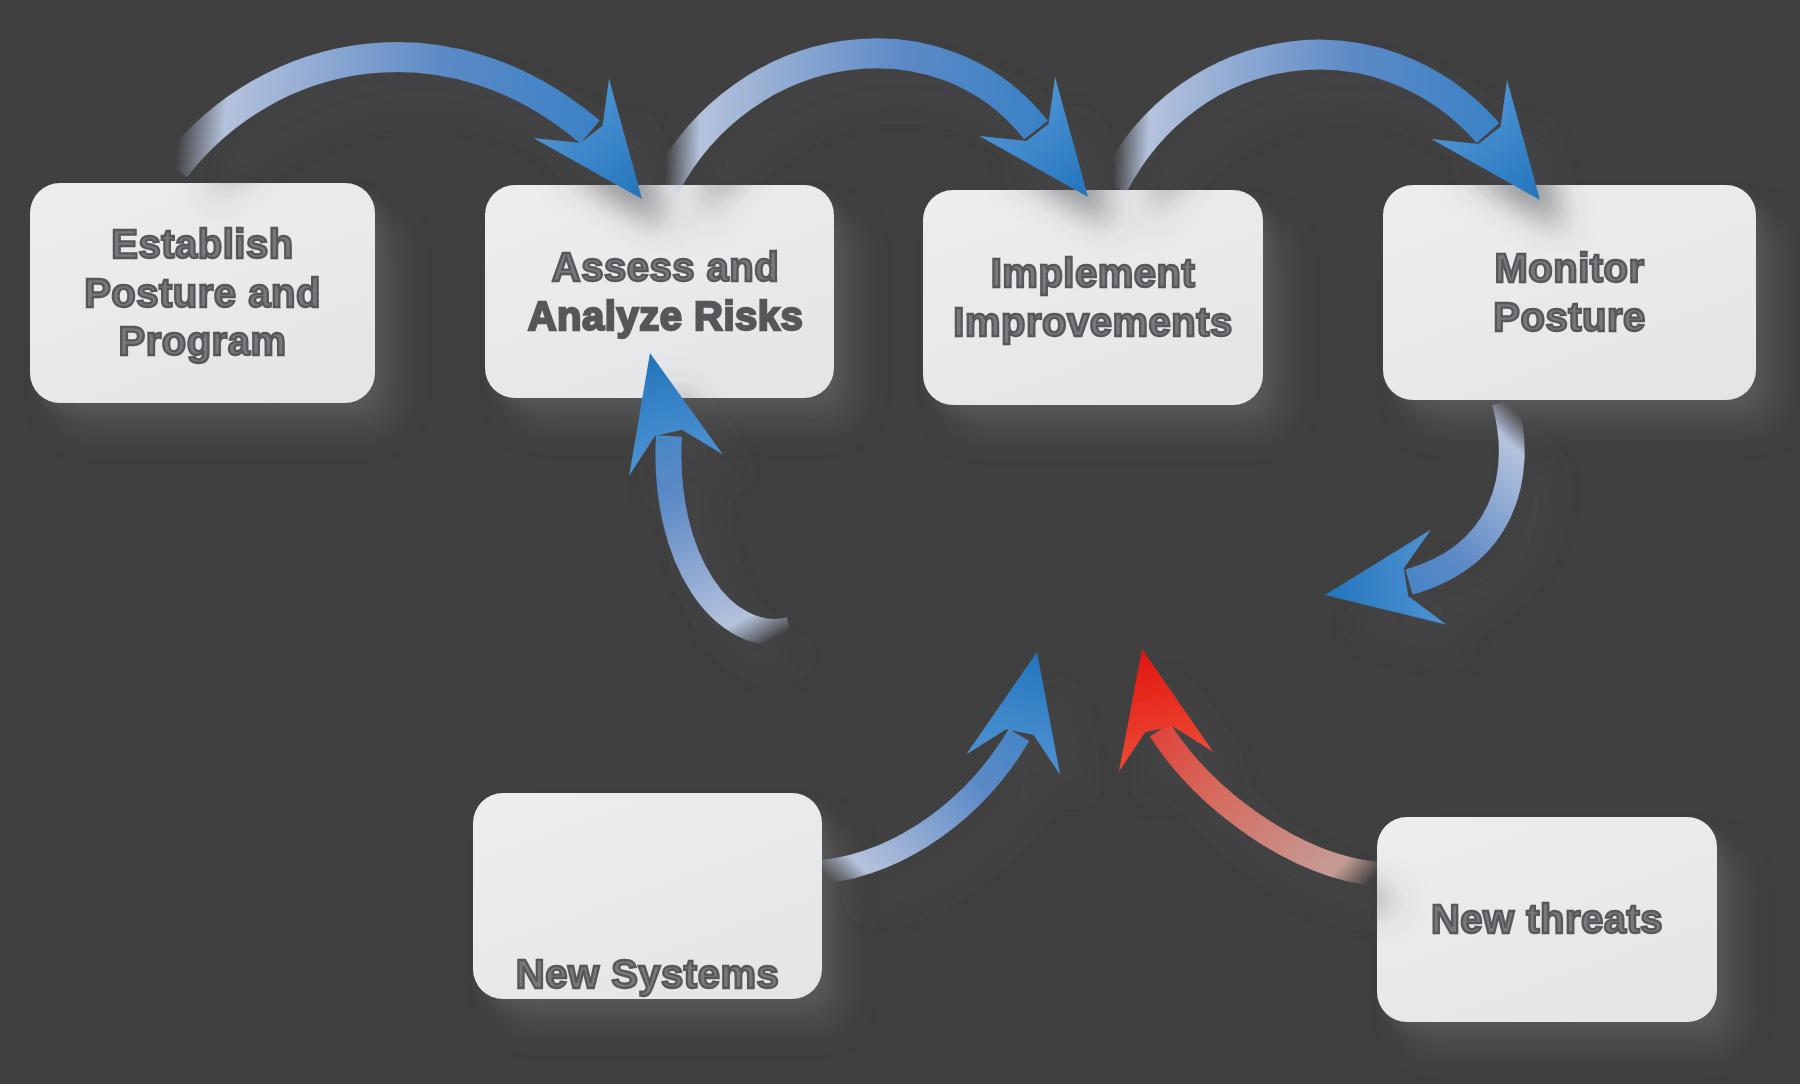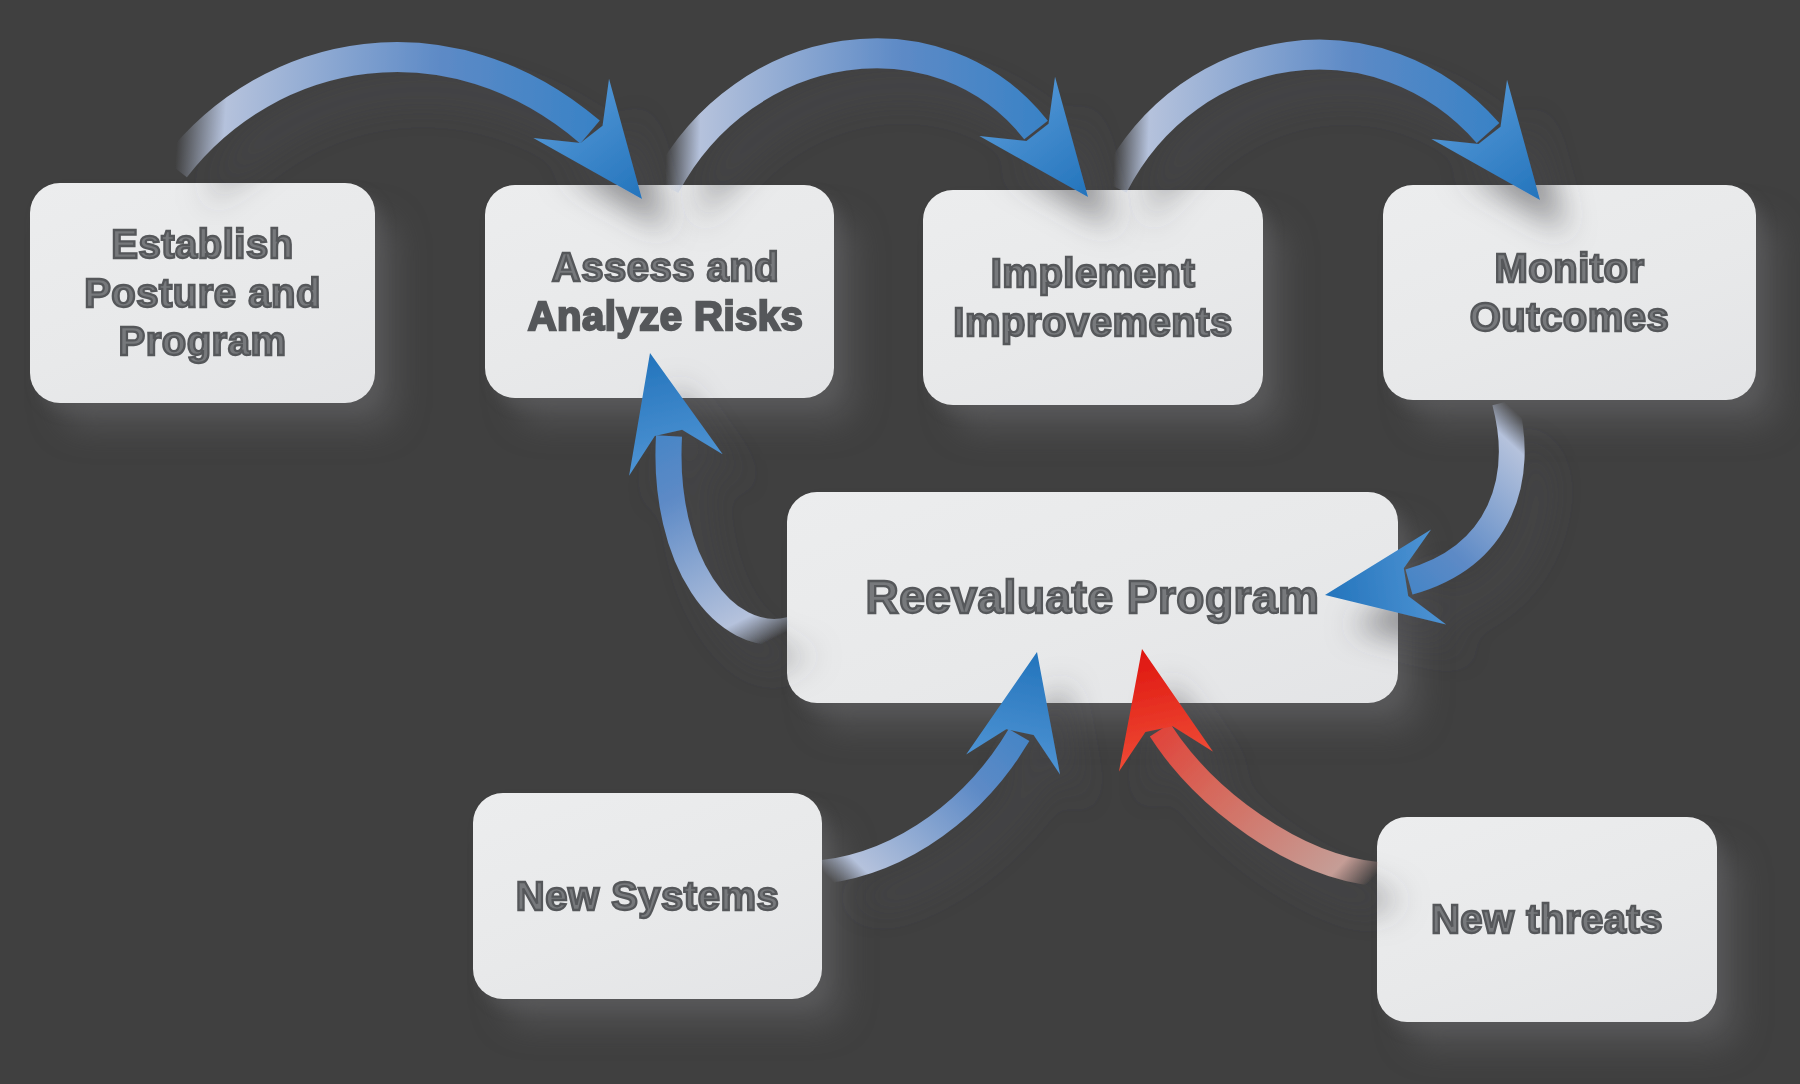--- a/index.html
+++ b/index.html
@@ -147,28 +147,25 @@
     <span class="label solid">Analyze Risks</span>
   </div>
 
   <div class="node" style="left:923px;top:190px;width:340px;height:215px;">
     <span class="label">Implement</span>
     <span class="label">Improvements</span>
   </div>
 
   <div class="node" style="left:1383px;top:185px;width:373px;height:215px;">
     <span class="label">Monitor</span>
-    <span class="label">Outcomes</span>
+    <span class="label">Posture</span>
   </div>
 
-  <div class="node" style="left:787px;top:492px;width:611px;height:211px;">
-    <span class="label big">Reevaluate Program</span>
-  </div>
 
-  <div class="node" style="left:473px;top:793px;width:349px;height:206px;">
+  <div class="node" style="left:473px;top:793px;width:349px;height:206px;justify-content:flex-end;">
     <span class="label">New Systems</span>
   </div>
 
   <div class="node" style="left:1377px;top:817px;width:340px;height:205px;">
     <span class="label">New threats</span>
   </div>
 
 </div>
 
 </body></html>

